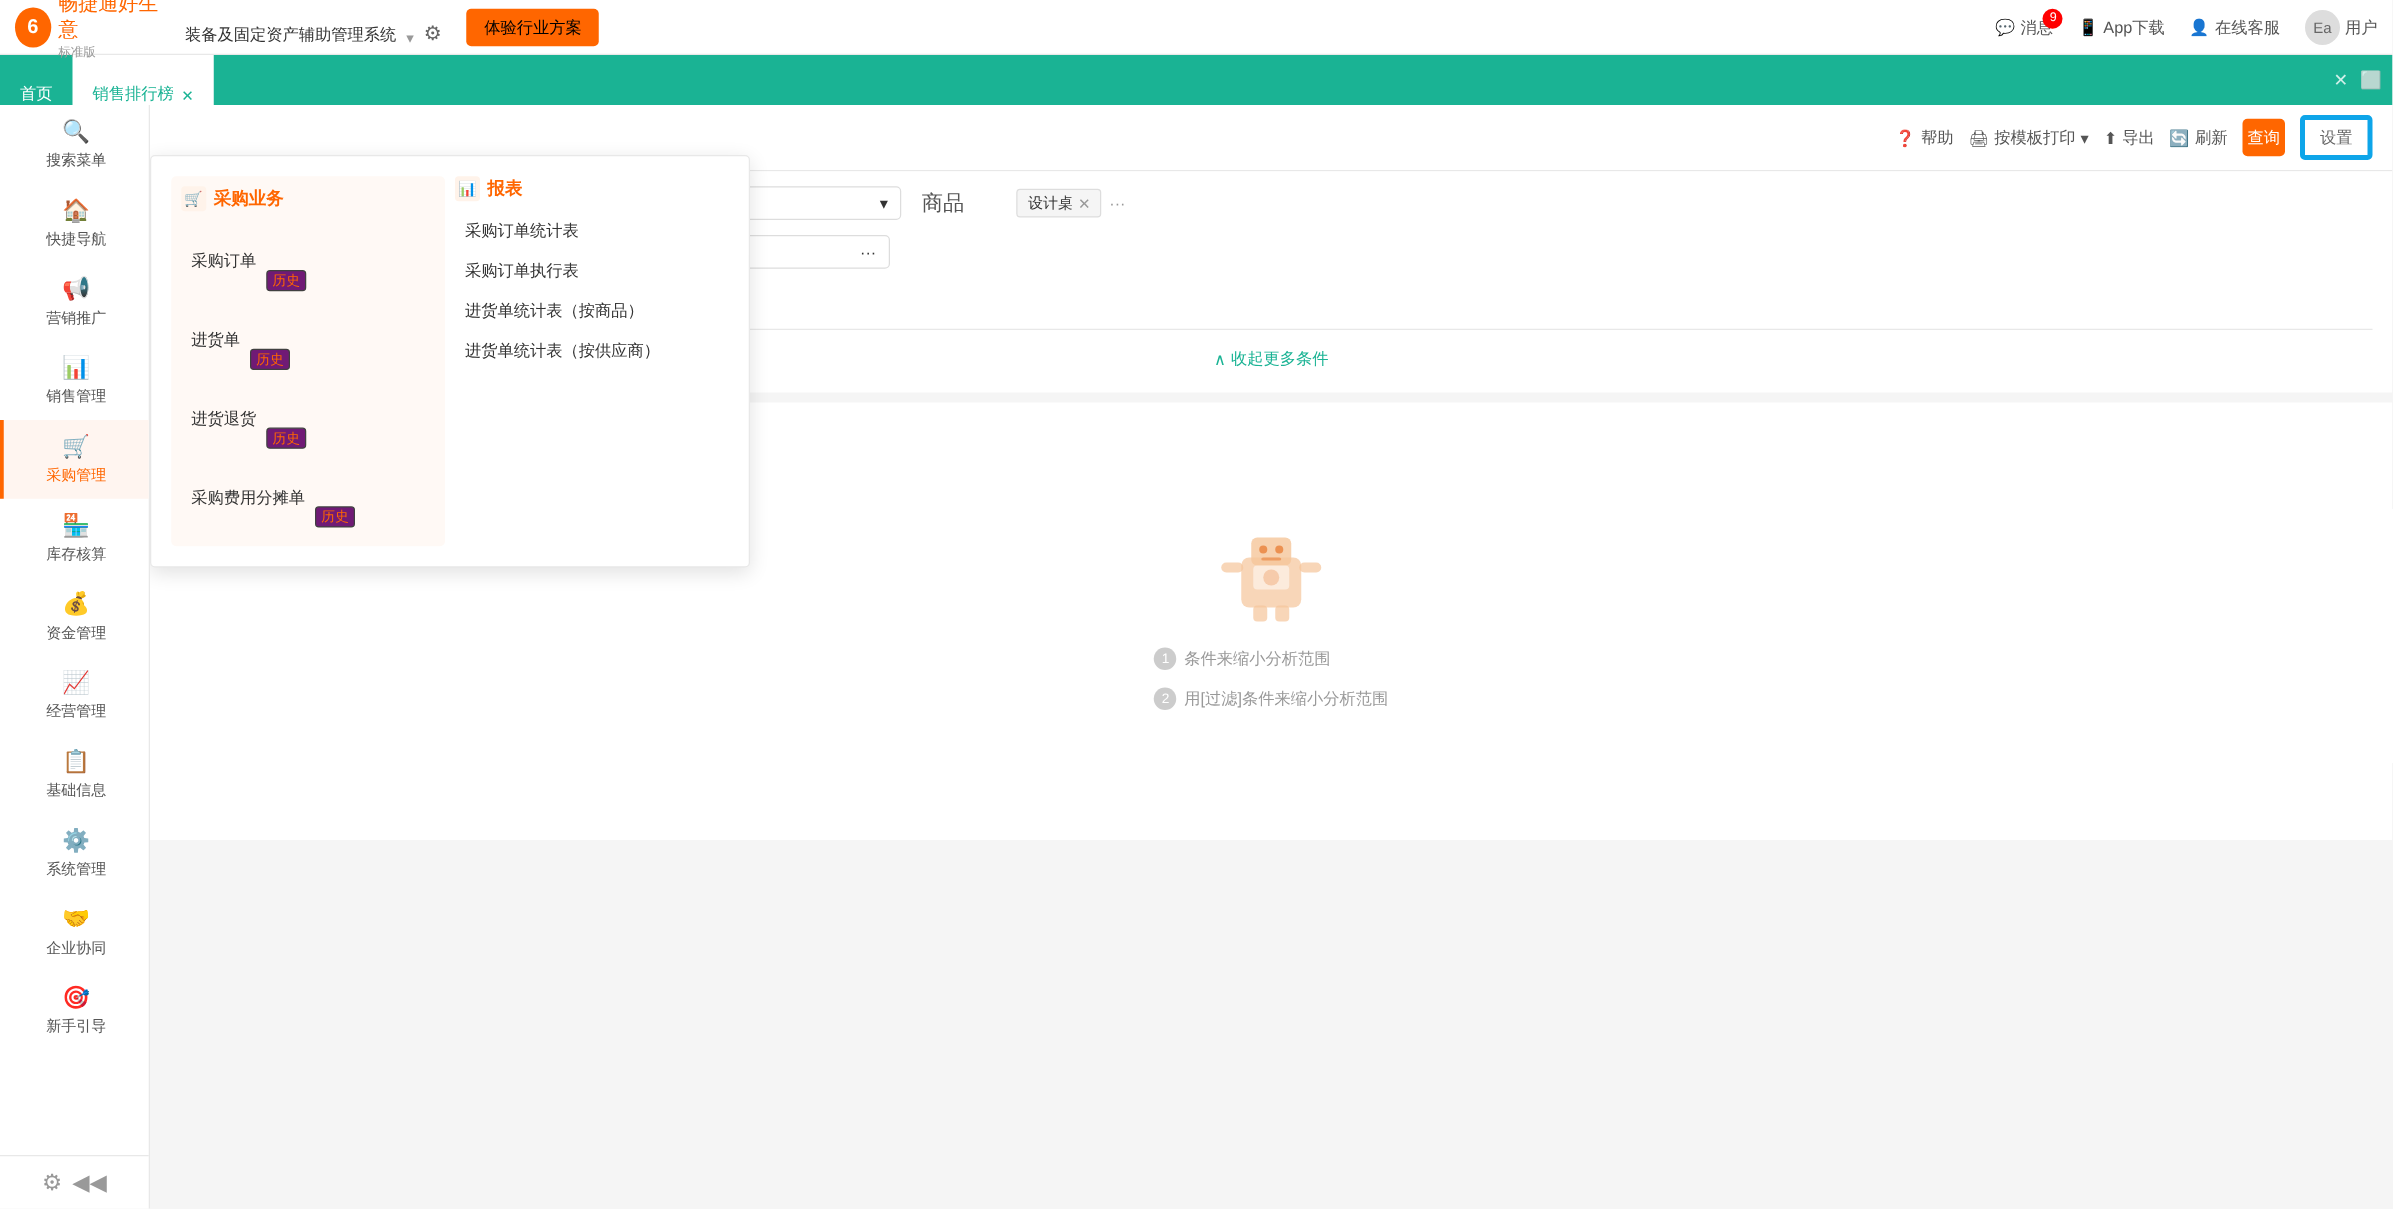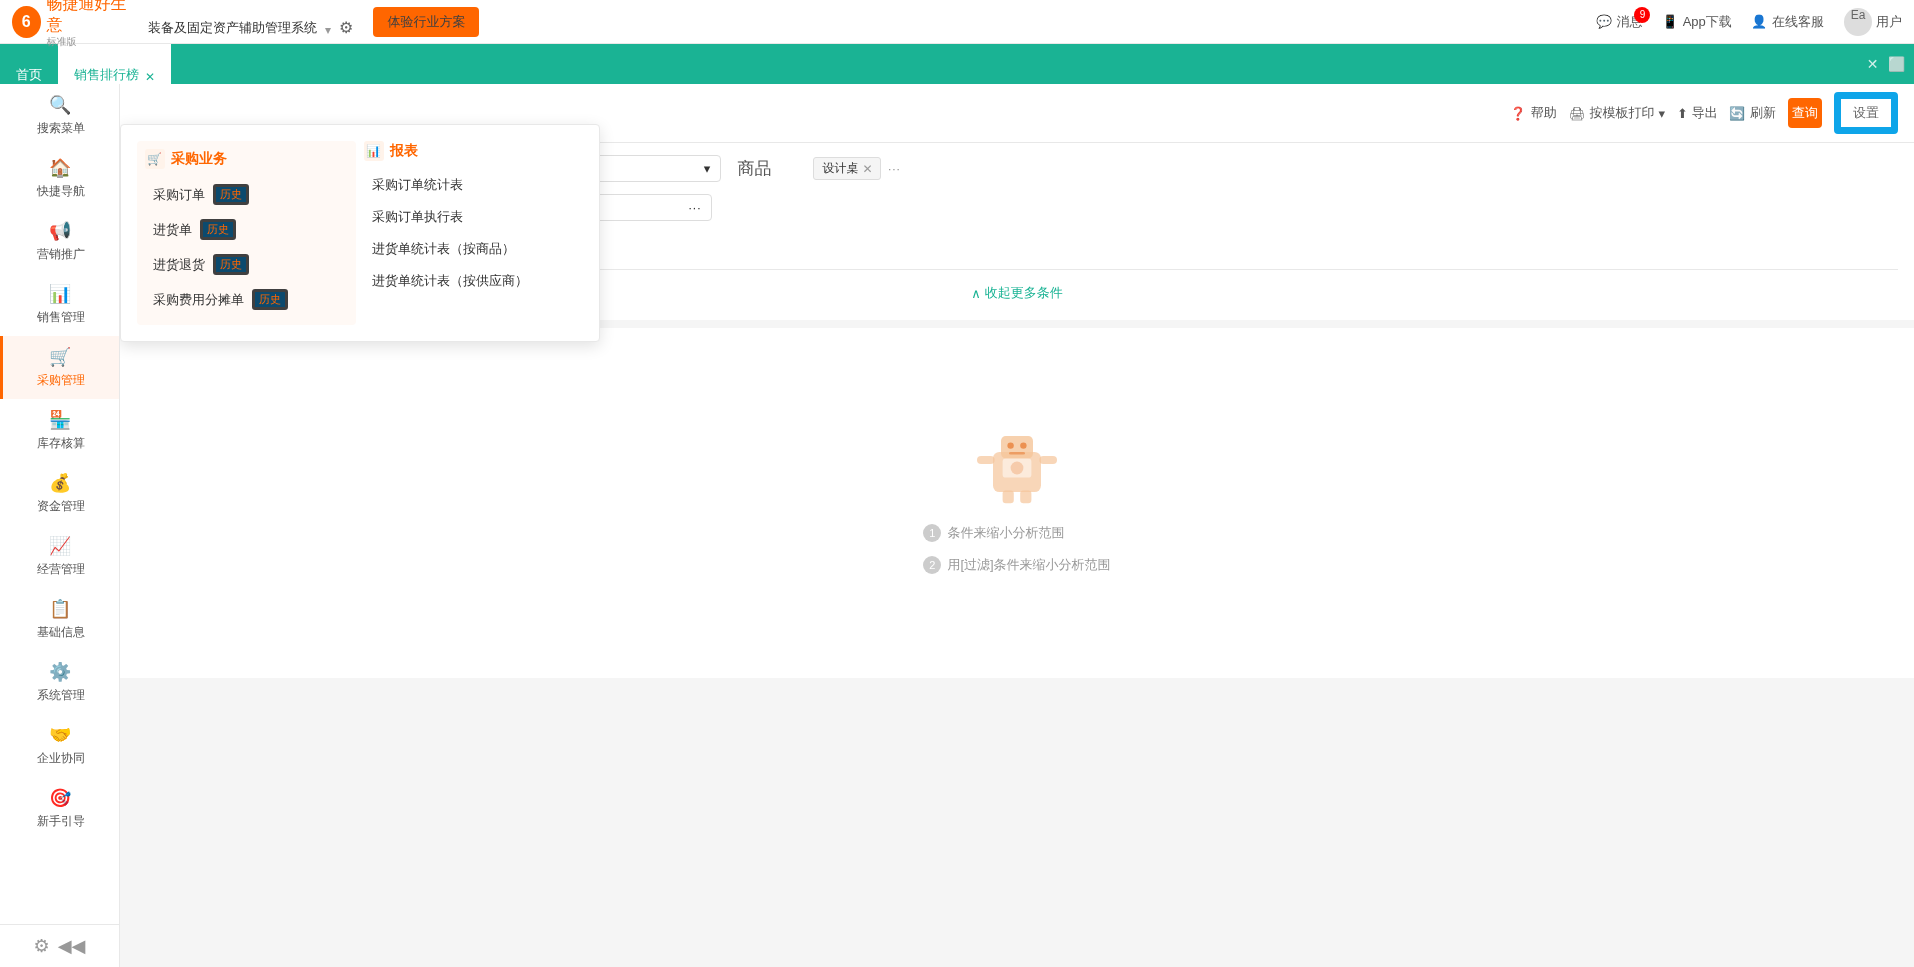--- a/index.html
+++ b/index.html
@@ -59,21 +59,21 @@
       font-size: 12px;
       cursor: pointer;
     }
     .settings-icon {
       color: #666;
       font-size: 16px;
       cursor: pointer;
     }
     .industry-btn {
       background: #f60;
-      color: #404040;
+      color: #000000;
       border: none;
       padding: 6px 14px;
       border-radius: 4px;
       cursor: pointer;
       font-size: 13px;
       margin-left: 12px;
     }
     .header-right {
       display: flex;
       align-items: center;
@@ -102,21 +102,21 @@
       display: flex;
       align-items: center;
       justify-content: center;
     }
     .user-avatar {
       width: 28px;
       height: 28px;
       background: #ddd;
       border-radius: 50%;
       display: flex;
-      align-items: flex-start;
+      align-items: center;
       justify-content: center;
       font-size: 12px;
       color: #666;
     }
 
     
     .tab-bar {
       height: 40px;
       background: #1ab394;
       display: flex;
@@ -238,21 +238,21 @@
       color: #fff;
       border: none;
       padding: 6px 4px;
       border-radius: 4px;
       cursor: pointer;
       font-size: 13px;
     }
     .toolbar-btn-secondary {
       background: #fff;
       color: #666;
-      border: 7px solid #0ea5e9;
+      border: 4px solid #0ea5e9;
       padding: 5px 12px;
       border-radius: 4px;
       cursor: pointer;
       font-size: 13px;
     }
 
     
     .filter-area {
       background: #fff;
       padding: 12px 16px;
@@ -368,26 +368,27 @@
     .menu-item {
       display: flex;
       align-items: center;
       padding: 7px 8px;
       cursor: pointer;
       font-size: 13px;
       color: #333;
       gap: 8px;
     }
     .menu-history-badge {
-      background: #0c4a6e;
-      border: 3px solid #404040;
+      background: #701a75;
+      border: 1px solid #404040;
       color: #f60;
       border-radius: 3px;
       padding: 0 4px;
       font-size: 11px;
+      margin-top: 32px;
     }
     .menu-section {
       display: flex;
       flex-direction: column;
     }
     .menu-col-bg {
       background: #fff9f5;
       border-radius: 4px;
       padding: 8px;
     }

